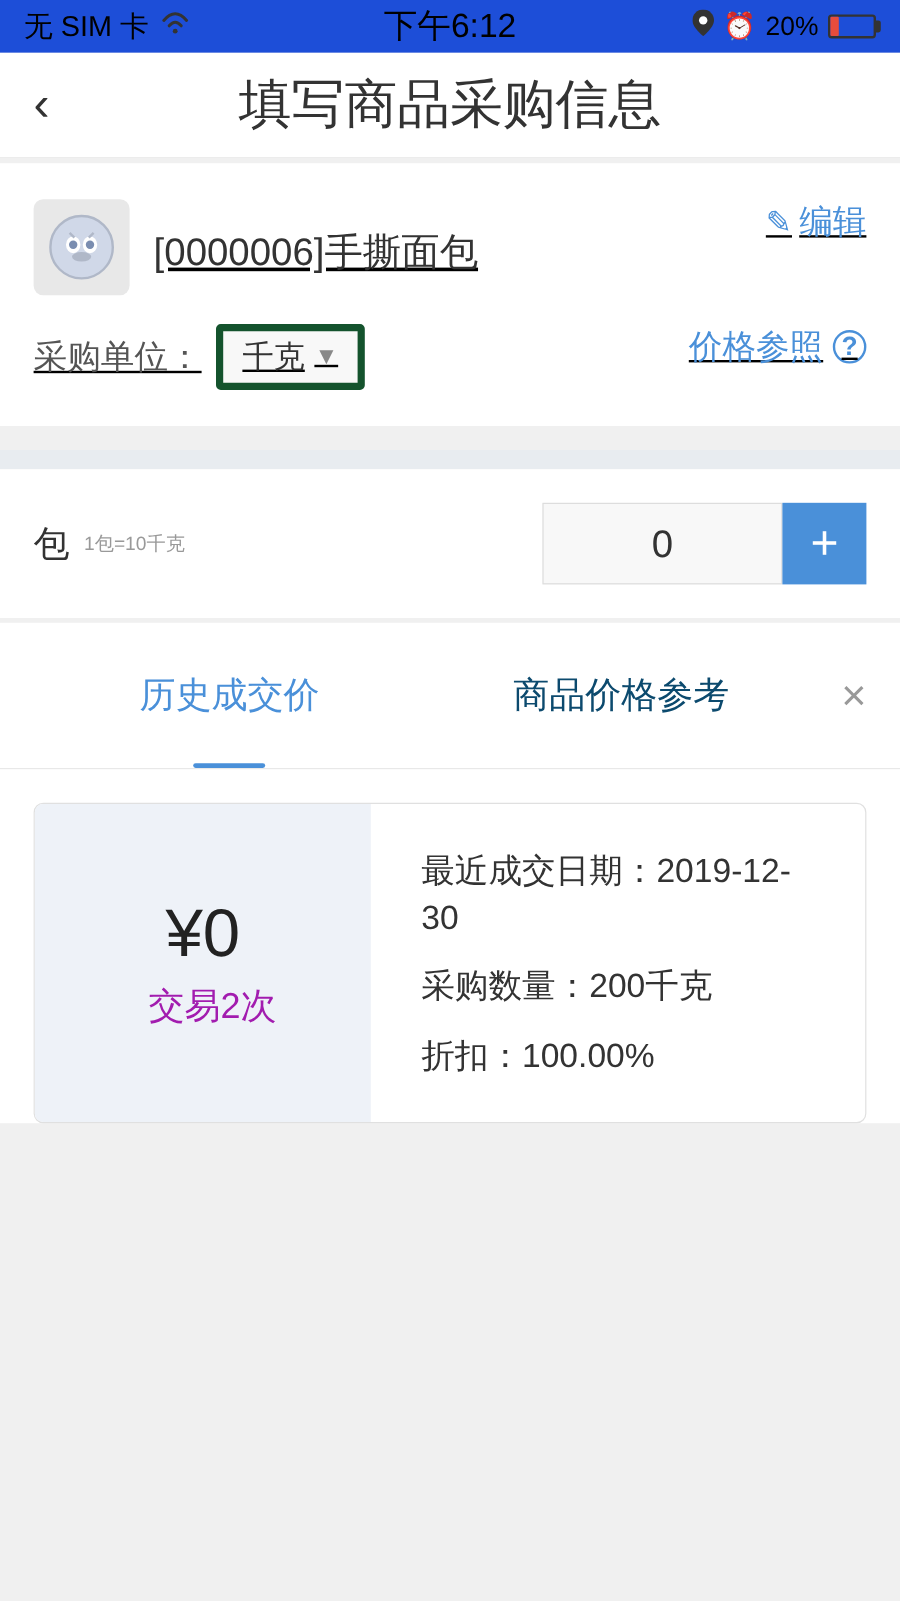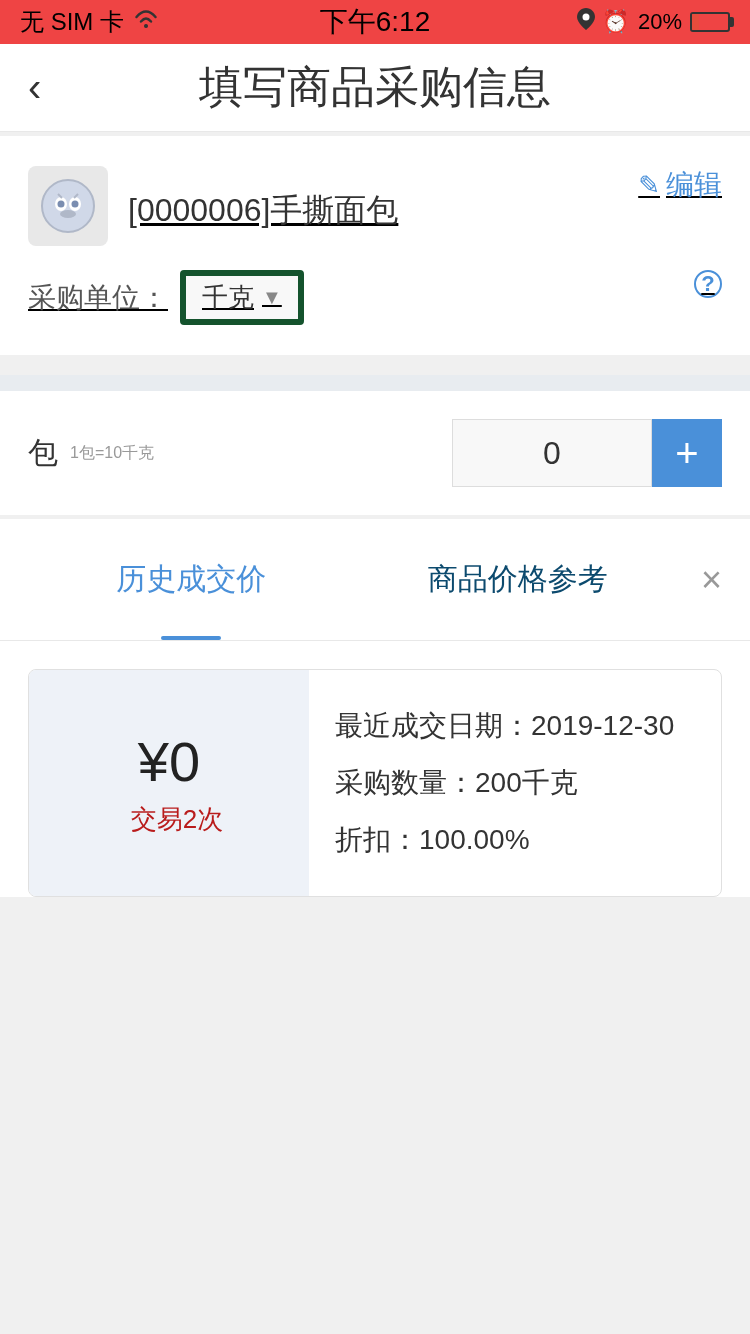--- a/index.html
+++ b/index.html
@@ -8,21 +8,21 @@
       width: 750px;
       min-height: 1334px;
       font-family: -apple-system, "PingFang SC", "Helvetica Neue", Arial, sans-serif;
       background: #f0f0f0;
       font-size: 28px;
     }
 
     
     .status-bar {
       height: 44px;
-      background: #ef4444;
+      background: #1d4ed8;
       display: flex;
       align-items: center;
       justify-content: space-between;
       padding: 0 20px;
       font-size: 24px;
       font-weight: 500;
     }
     .status-left {
       display: flex;
       align-items: center;
@@ -309,28 +309,28 @@
       align-items: center;
       justify-content: center;
       padding: 40px 20px;
     }
     .price-value {
       font-size: 56px;
       font-weight: 400;
       color: #222;
     }
     .price-trade-count {
-      font-size: 26px;
-      color: #b91c1c;
+      font-size: 30px;
+      color: #a21caf;
       margin-top: 8px;
       margin-left: 16px;
     }
     .price-card-right {
       flex: 1;
-      padding: 36px 26px;
+      padding: 36px 42px;
       display: flex;
       flex-direction: column;
       justify-content: center;
       gap: 18px;
     }
     .price-detail-line {
       font-size: 28px;
       color: #333;
       line-height: 1.4;
     }
@@ -410,20 +410,21 @@
     </div>
     <div class="product-unit-row">
       <div class="unit-left">
         <span class="unit-label">采购单位：</span>
         <div class="unit-select">
           <span>千克</span>
           <span class="unit-dropdown-icon">▼</span>
         </div>
       </div>
       <div class="price-ref">
+        <span>价格参照</span>
         <div class="price-ref-icon">
           <span>?</span>
         </div>
       </div>
     </div>
   </div>
 
   <div class="section-divider"></div>
 
   <div class="quantity-row">

